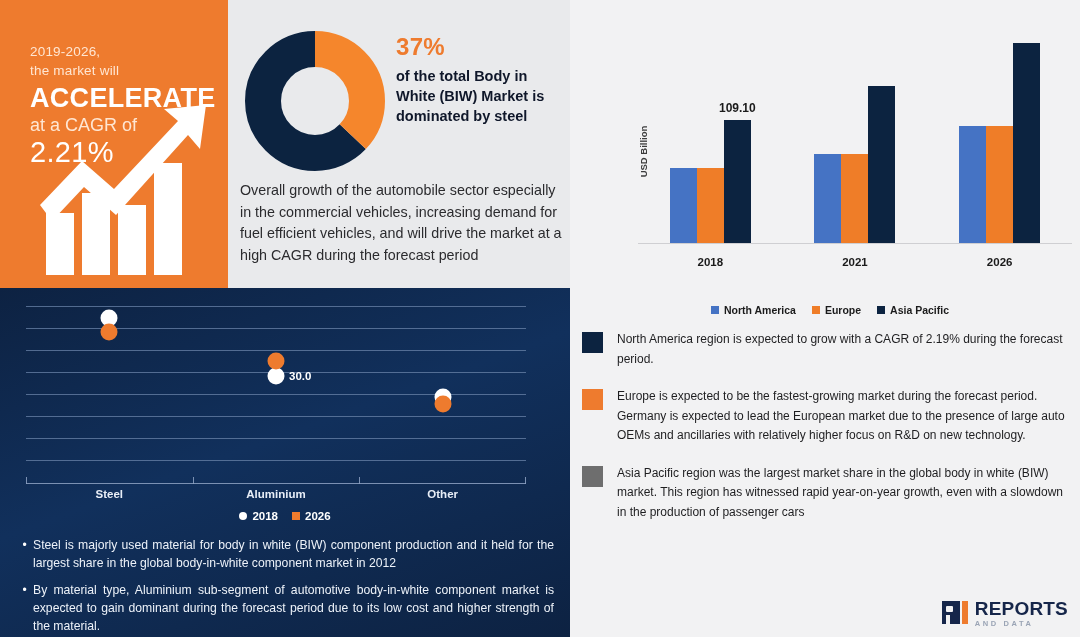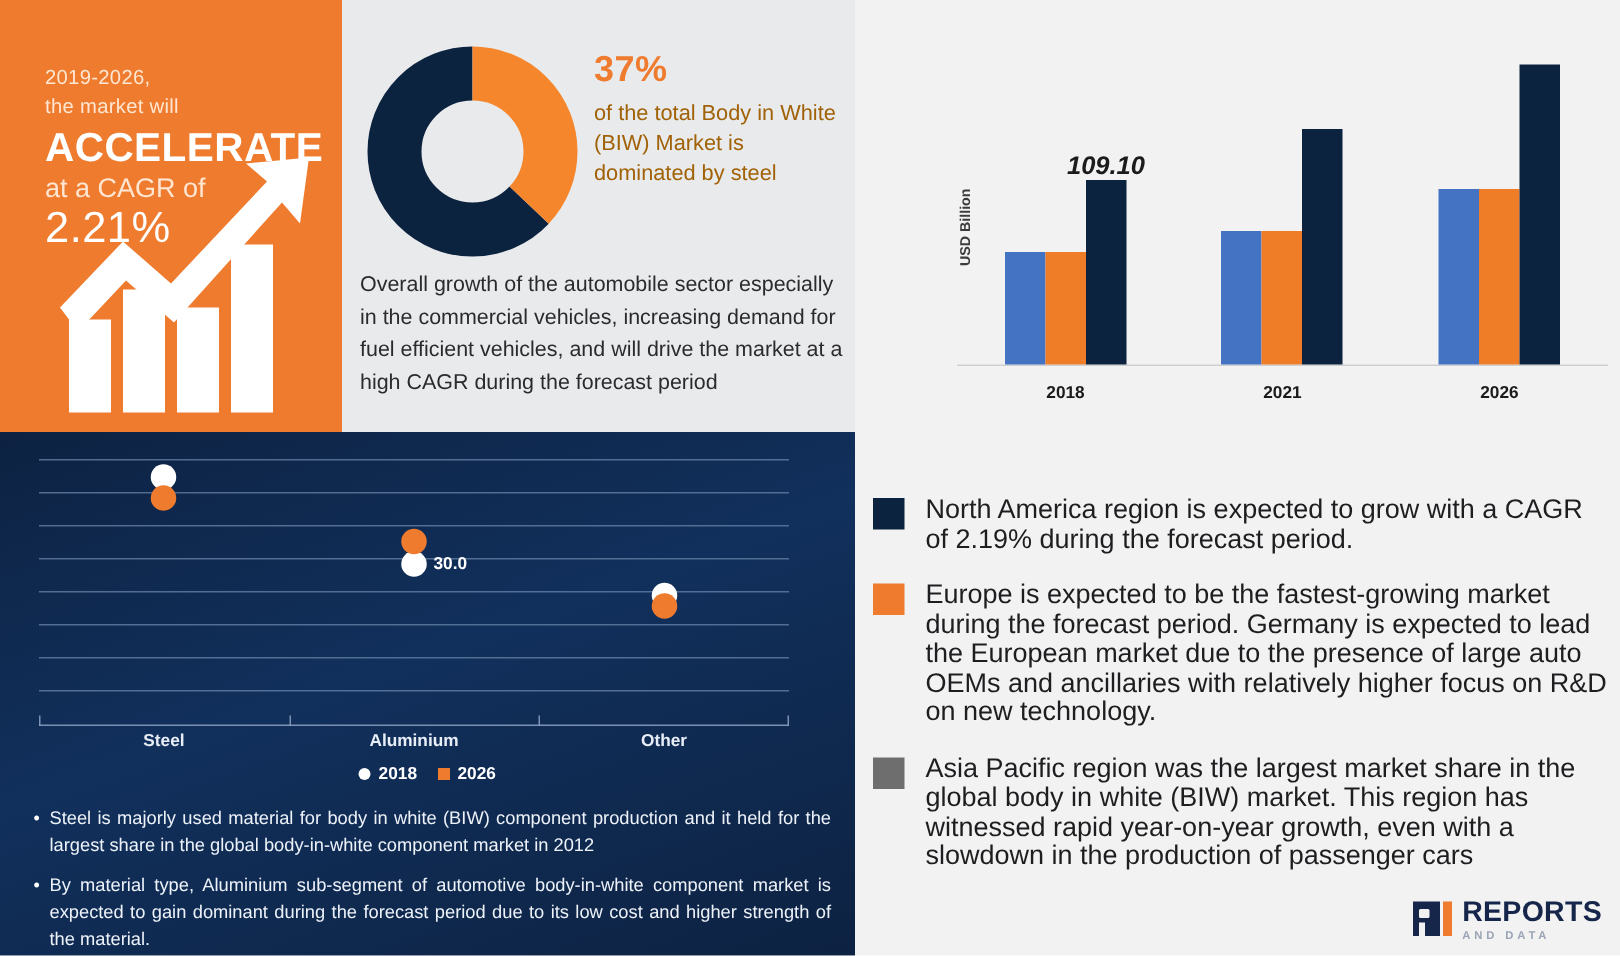--- a/index.html
+++ b/index.html
@@ -49,21 +49,21 @@
     background: #e9eaec;
   }
   .donut-wrap { position: absolute; left: 12px; top: 26px; width: 150px; height: 150px; }
   .donut-wrap svg { display: block; }
   .pct-block { position: absolute; left: 168px; top: 32px; width: 170px; }
   .pct-num {
     font-size: 24px; font-weight: 700; color: #ee7b2e;
     line-height: 30px; letter-spacing: .3px;
   }
   .pct-sub {
-    font-size: 14.5px; font-weight: 400; color: #a16207;
+    font-size: 14.5px; font-weight: 700; color: #0f172a;
     line-height: 20px; margin-top: 4px;
   }
   .overall-text {
     position: absolute; left: 12px; top: 180px; width: 326px;
     font-size: 14.3px; color: #2b2b2e; line-height: 21.5px;
   }
 
   
   .navy-panel {
     position: absolute; left: 0; top: 288px;
@@ -152,23 +152,22 @@
   .bgroup {
     position: relative; height: 100%;
     display: flex; align-items: flex-end; gap: 0;
   }
   .bar { width: 27px; position: relative; }
   .bar.na { background: #4573c4; }
   .bar.eu { background: #ef7d28; }
   .bar.ap { background: #0c2340; }
   .bar-val {
     position: absolute; left: 50%; transform: translateX(-50%);
-    top: -19px; font-size: 17px; font-weight: 700; color: #1b1b1b;
+    top: -19px; font-size: 12px; font-weight: 700; color: #1b1b1b;
     white-space: nowrap;
-    font-style: italic;
   }
   .x-labels {
     position: absolute; left: 0; right: 0; bottom: 8px;
     display: flex; justify-content: space-around;
   }
   .x-labels span {
     font-size: 11.5px; font-weight: 700; color: #1b1b1b;
     width: 81px; text-align: center;
   }
   .bar-legend {
@@ -179,21 +178,21 @@
   .bl-sq { width: 8px; height: 8px; }
   .bar-legend .lbl { font-size: 10.5px; font-weight: 700; color: #1b1b1b; }
 
   
   .region-list { position: absolute; left: 12px; top: 330px; width: 490px; }
   .reg-item { display: flex; margin-bottom: 18px; }
   .reg-sq {
     width: 21px; height: 21px; flex: 0 0 21px; margin-right: 14px; margin-top: 2px;
   }
   .reg-text {
-    font-size: 18px; color: #1e1e20; line-height: 19.5px; flex: 1;
+    font-size: 12px; color: #1e1e20; line-height: 19.5px; flex: 1;
   }
 
   
   .logo {
     position: absolute; right: 12px; bottom: 10px;
     display: flex; align-items: center; gap: 6px;
   }
   .logo-mark {
     width: 27px; height: 23px; position: relative;
     display: flex; gap: 2px;
@@ -338,20 +337,34 @@
               <div class="bar eu" style="height: 116.8px;"></div>
               <div class="bar ap" style="height: 199.908px;"></div>
             </div>
           </div>
         <div class="x-labels" id="bar-x-labels">
             <span>2018</span>
             <span>2021</span>
             <span>2026</span>
           </div>
       </div>
+      <div class="bar-legend" id="bar-legend">
+          <div class="li">
+            <div class="bl-sq" style="background: rgb(69, 115, 196);"></div>
+            <div class="lbl">North America</div>
+          </div>
+          <div class="li">
+            <div class="bl-sq" style="background: rgb(239, 125, 40);"></div>
+            <div class="lbl">Europe</div>
+          </div>
+          <div class="li">
+            <div class="bl-sq" style="background: rgb(12, 35, 64);"></div>
+            <div class="lbl">Asia Pacific</div>
+          </div>
+        </div>
     </div>
 
     <div class="region-list" id="region-list">
         <div class="reg-item">
           <div class="reg-sq" style="background: rgb(12, 35, 64);"></div>
           <div class="reg-text">North America region is expected to grow with a CAGR of 2.19% during the forecast period.</div>
         </div>
         <div class="reg-item">
           <div class="reg-sq" style="background: rgb(238, 123, 46);"></div>
           <div class="reg-text">Europe is expected to be the fastest-growing market during the forecast period. Germany is expected to lead the European market due to the presence of large auto OEMs and ancillaries with relatively higher focus on R&amp;D on new technology.</div>

